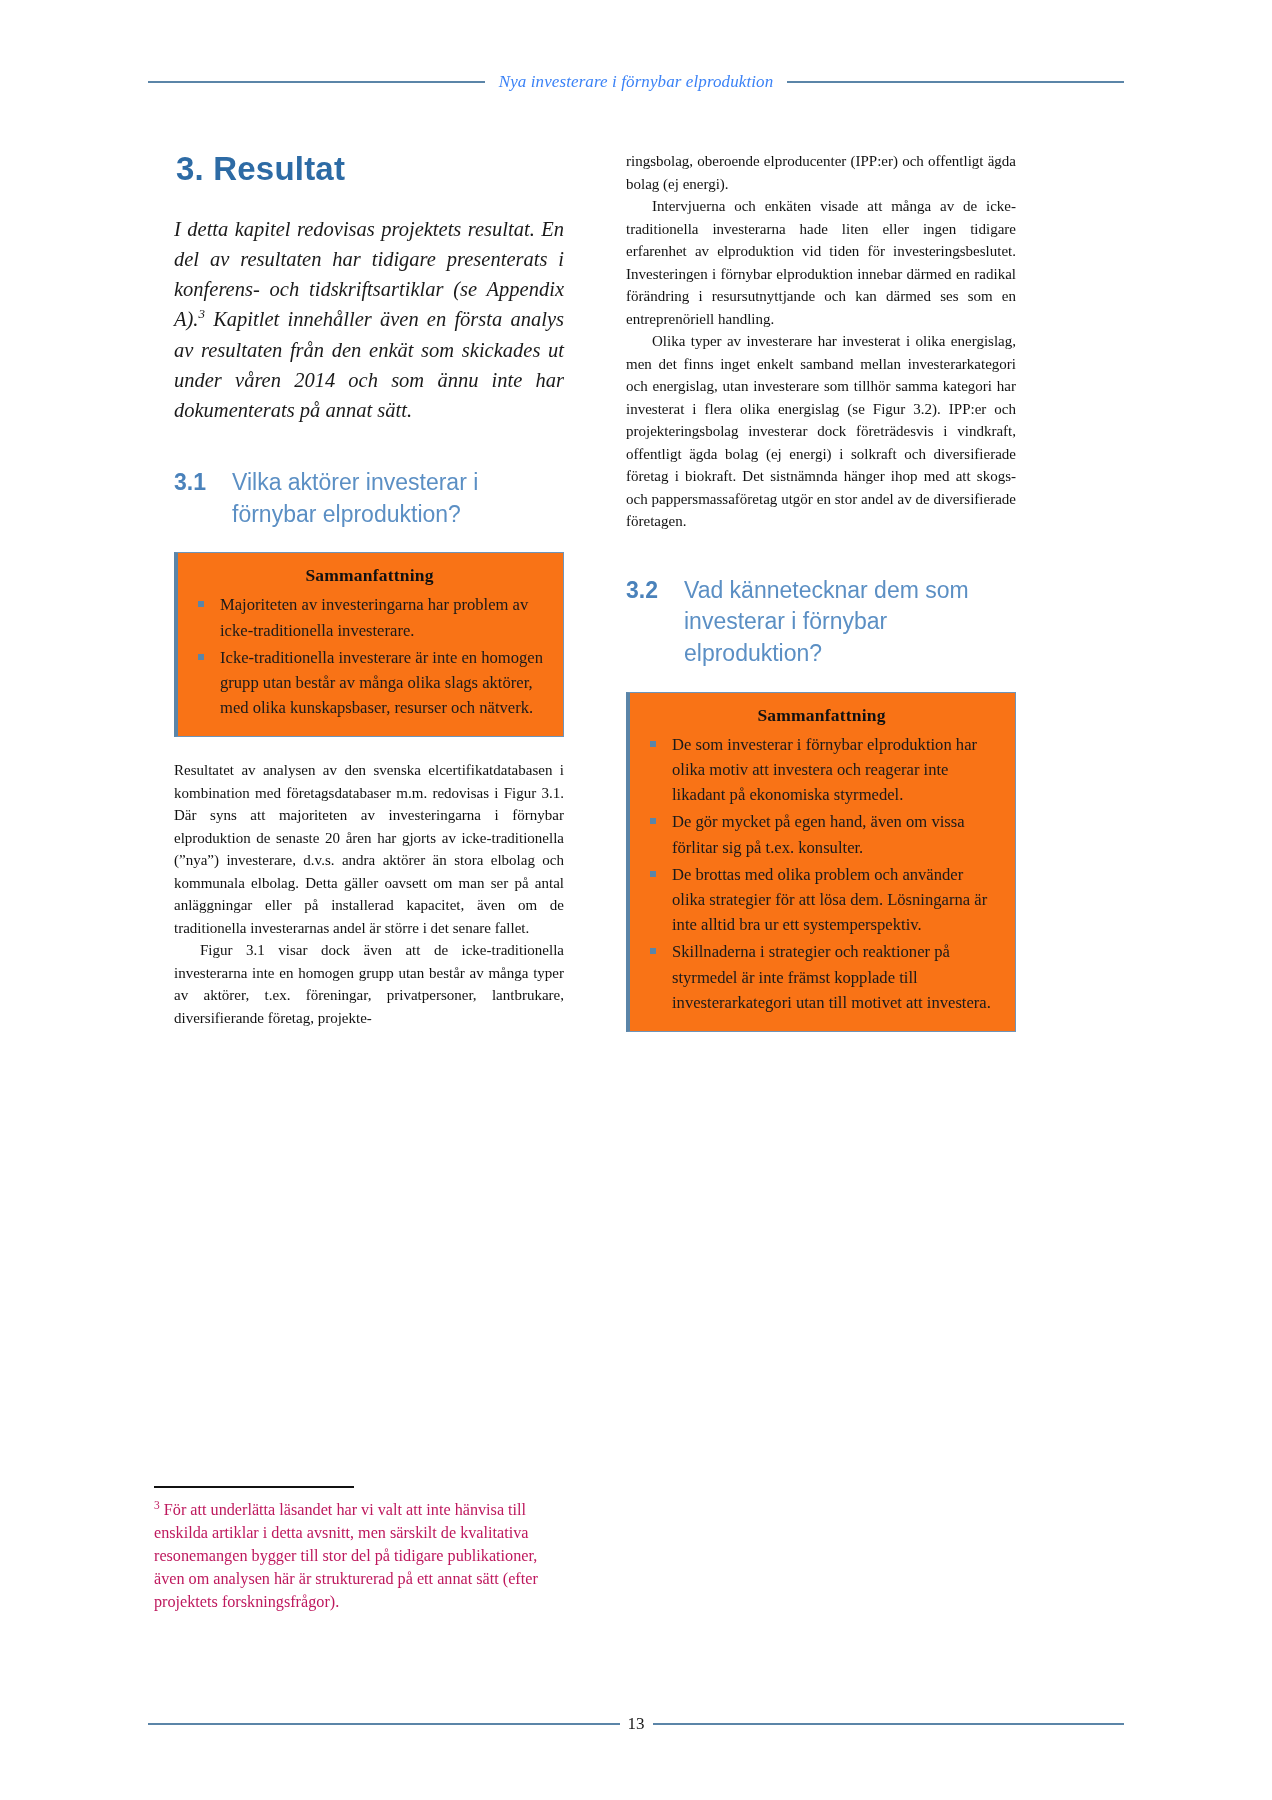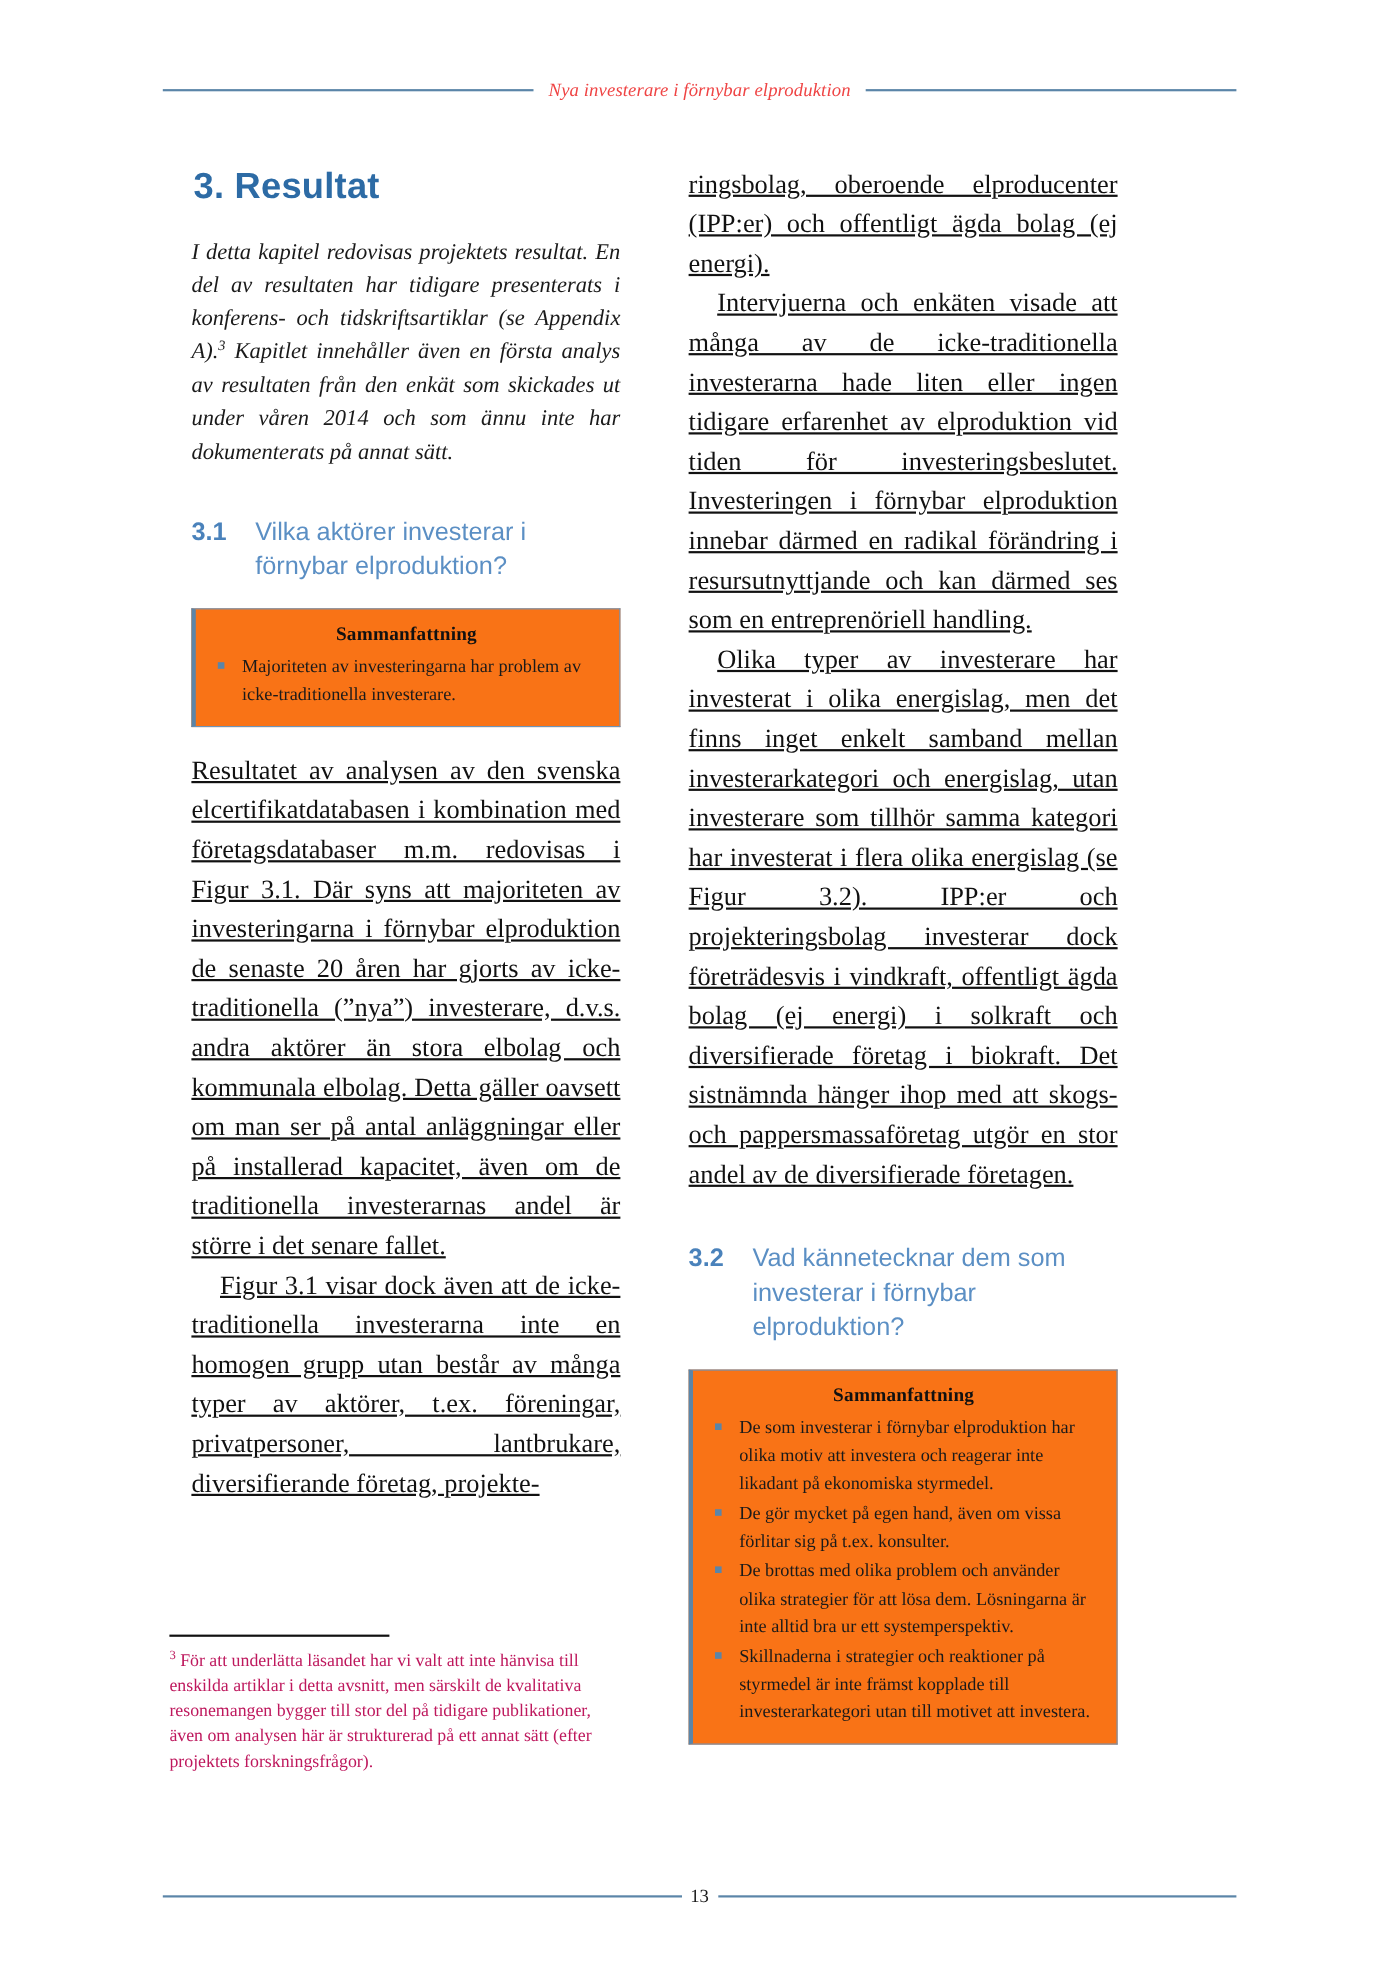--- a/index.html
+++ b/index.html
@@ -30,21 +30,21 @@
   .runhead .rule {
     flex: 1 1 auto;
     height: 2px;
     background: #5b85a8;
   }
   .runhead .rh-title {
     flex: 0 0 auto;
     font-family: "Liberation Serif", "DejaVu Serif", serif;
     font-style: italic;
     font-size: 17px;
-    color: #ef4444;
+    color: #3b82f6;
     white-space: nowrap;
     letter-spacing: .1px;
   }
 
   
   .cols {
     position: absolute;
     left: 148px;
     top: 150px;
     width: 976px;
@@ -136,27 +136,26 @@
     left: 6px;
     top: 9px;
     width: 6px;
     height: 6px;
     background: #5b85a8;
     display: block;
   }
 
   
   p.body {
-    font-size: 24px;
+    font-size: 15px;
     line-height: 1.50;
     text-align: justify;
     margin: 0 0 0 6px;
     color: #111111;
     hyphens: manual;
-    text-decoration: underline;
   }
   p.body.indent { text-indent: 26px; }
 
   
   .footnote-wrap {
     position: absolute;
     left: 154px;
     top: 1486px;
     width: 396px;
   }
@@ -220,20 +219,21 @@
 
       <div class="section-head">
         <span class="num">3.1</span>
         <span class="txt">Vilka aktörer investerar i förnybar elproduktion?</span>
       </div>
 
       <div class="summary-box">
         <div class="summary-title">Sammanfattning</div>
         <ul class="summary-list">
           <li><span class="bullet"></span><span>Majoriteten av investeringarna har problem av icke-traditionella investerare.</span></li>
+          <li><span class="bullet"></span><span>Icke-traditionella investerare är inte en homogen grupp utan består av många olika slags aktörer, med olika kunskapsbaser, resurser och nätverk.</span></li>
         </ul>
       </div>
 
       <p class="body">Resultatet av analysen av den svenska elcertifikatdatabasen i kombination med företagsdatabaser m.m. redovisas i Figur 3.1. Där syns att majoriteten av investeringarna i förnybar elproduktion de senaste 20 åren har gjorts av icke-traditionella (”nya”) investerare, d.v.s. andra aktörer än stora elbolag och kommunala elbolag. Detta gäller oavsett om man ser på antal anläggningar eller på installerad kapacitet, även om de traditionella investerarnas andel är större i det senare fallet.</p>
       <p class="body indent">Figur 3.1 visar dock även att de icke-traditionella investerarna inte en homogen grupp utan består av många typer av aktörer, t.ex. föreningar, privatpersoner, lantbrukare, diversifierande företag, projekte-</p>
 
     </div>
 
     <div class="col col-right">
 

